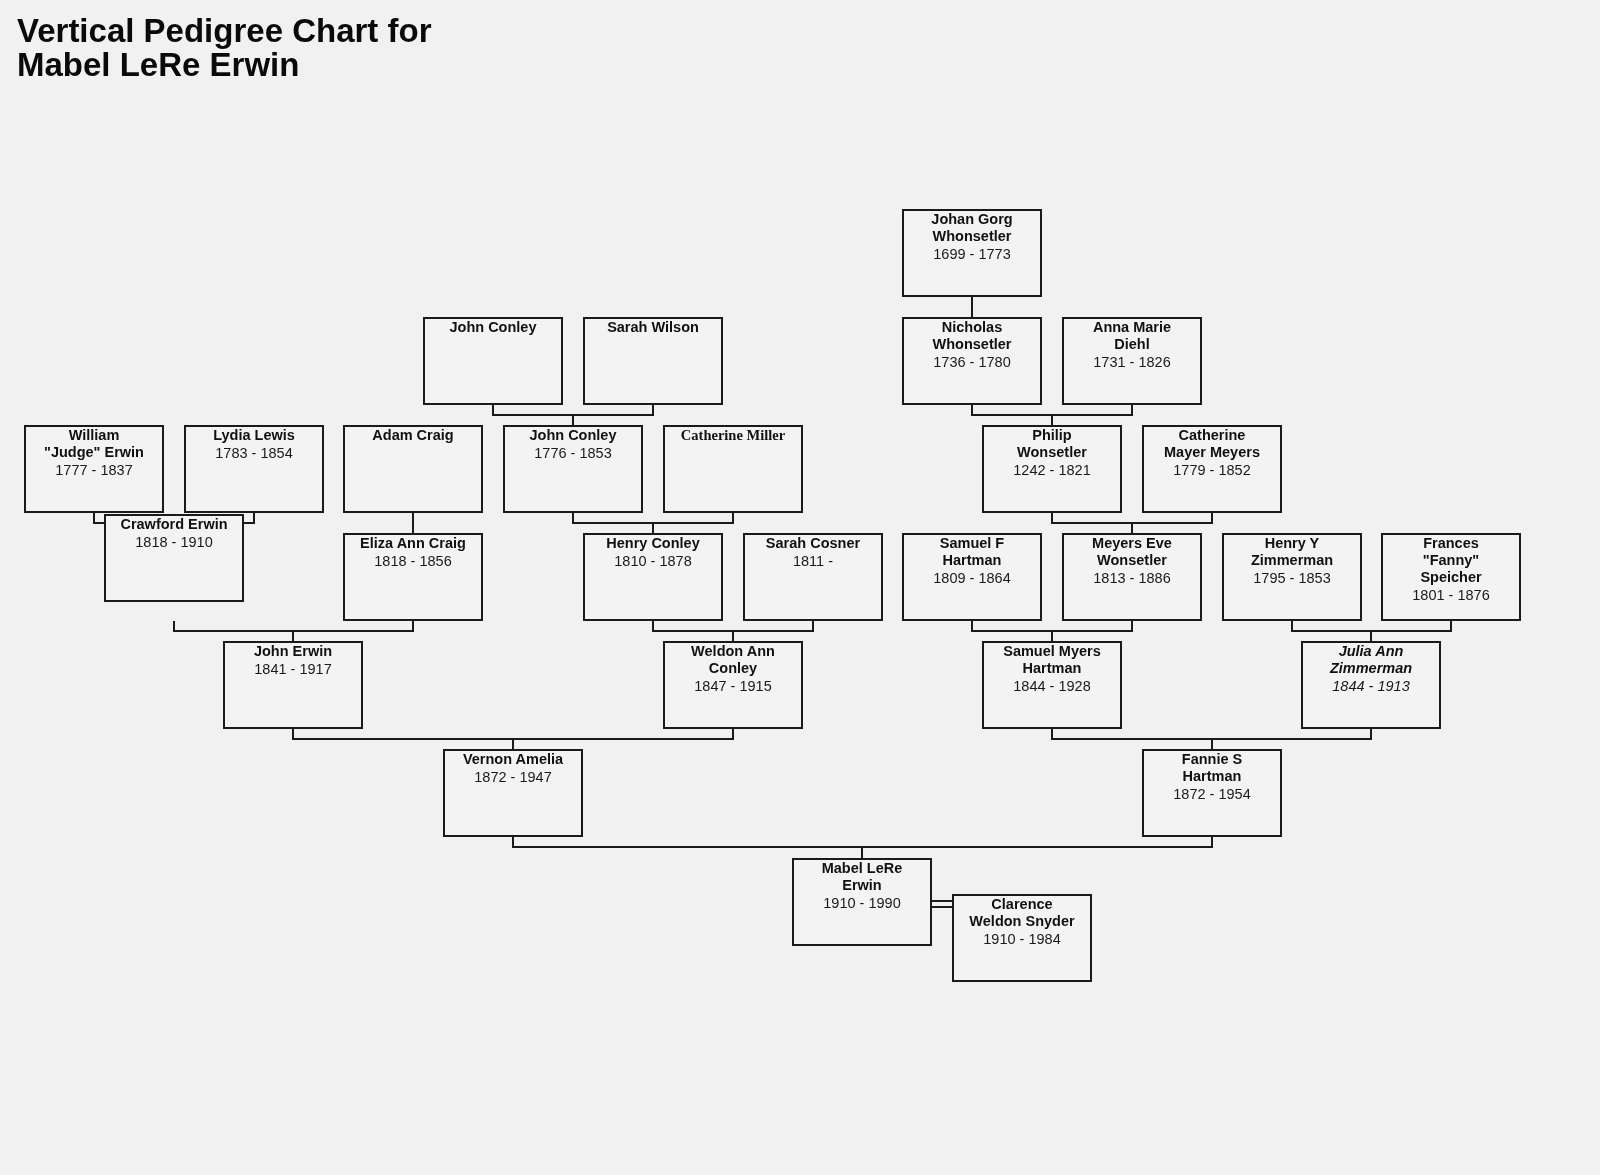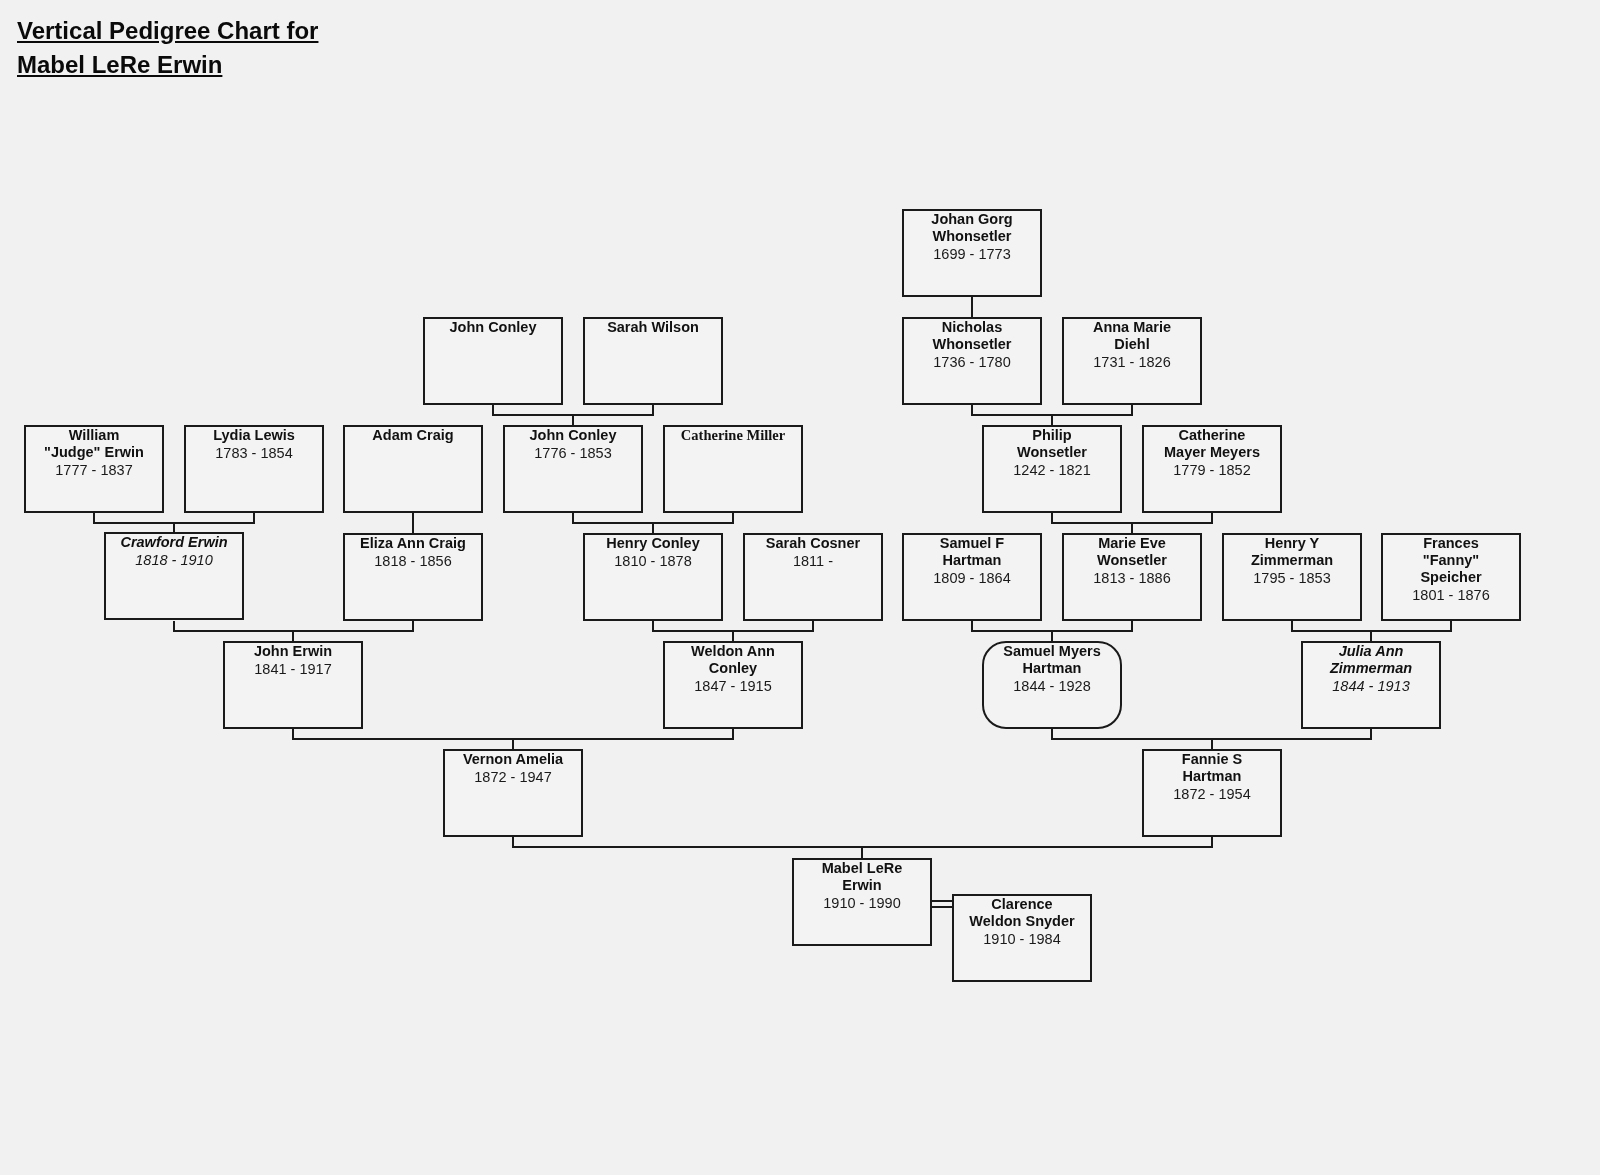--- a/index.html
+++ b/index.html
@@ -6,23 +6,22 @@
     body {
       width: 1600px; height: 1175px;
       background: #f1f1f1;
       position: relative;
       overflow: hidden;
       font-family: "Liberation Sans", "DejaVu Sans", sans-serif;
       color: #111;
     }
     .title {
       position: absolute; left: 17px; top: 14px;
-      font-size: 24px; font-weight: bold; line-height: 34px;
+      font-size: 33px; font-weight: bold; line-height: 34px;
       color: #0a0a0a;
-      text-decoration: underline;
     }
     .title div { white-space: nowrap; }
     .box {
       position: absolute;
       width: 136px; height: 84px;
       border: 2px solid #1a1a1a;
       background: #f3f3f3;
       box-sizing: content-box;
       text-align: center;
       padding-top: 0;
@@ -188,21 +187,21 @@
   </div>
 </div>
 <div class="box" style="left:1142px; top:425px;">
   <div class="inner">
     <div class="name">Catherine
 Mayer Meyers</div>
     <div class="dates">1779 - 1852</div>
   </div>
 </div>
 
-<div class="box" style="left:104px; top:532px;font-style:italic;">
+<div class="box" style="left:104px; top:514px;">
   <div class="inner">
     <div class="name">Crawford Erwin</div>
     <div class="dates">1818 - 1910</div>
   </div>
 </div>
 <div class="box" style="left:343px; top:533px;">
   <div class="inner">
     <div class="name">Eliza Ann Craig</div>
     <div class="dates">1818 - 1856</div>
   </div>
@@ -221,21 +220,21 @@
 </div>
 <div class="box" style="left:902px; top:533px;">
   <div class="inner">
     <div class="name">Samuel F
 Hartman</div>
     <div class="dates">1809 - 1864</div>
   </div>
 </div>
 <div class="box" style="left:1062px; top:533px;">
   <div class="inner">
-    <div class="name">Marie Eve
+    <div class="name">Meyers Eve
 Wonsetler</div>
     <div class="dates">1813 - 1886</div>
   </div>
 </div>
 <div class="box" style="left:1222px; top:533px;">
   <div class="inner">
     <div class="name">Henry Y
 Zimmerman</div>
     <div class="dates">1795 - 1853</div>
   </div>
@@ -255,21 +254,21 @@
     <div class="dates">1841 - 1917</div>
   </div>
 </div>
 <div class="box" style="left:663px; top:641px;">
   <div class="inner">
     <div class="name">Weldon Ann
 Conley</div>
     <div class="dates">1847 - 1915</div>
   </div>
 </div>
-<div class="box" style="left:982px; top:641px;border-radius:24px;">
+<div class="box" style="left:982px; top:641px;">
   <div class="inner">
     <div class="name">Samuel Myers
 Hartman</div>
     <div class="dates">1844 - 1928</div>
   </div>
 </div>
 <div class="box" style="left:1301px; top:641px;font-style:italic;">
   <div class="inner">
     <div class="name">Julia Ann
 Zimmerman</div>

